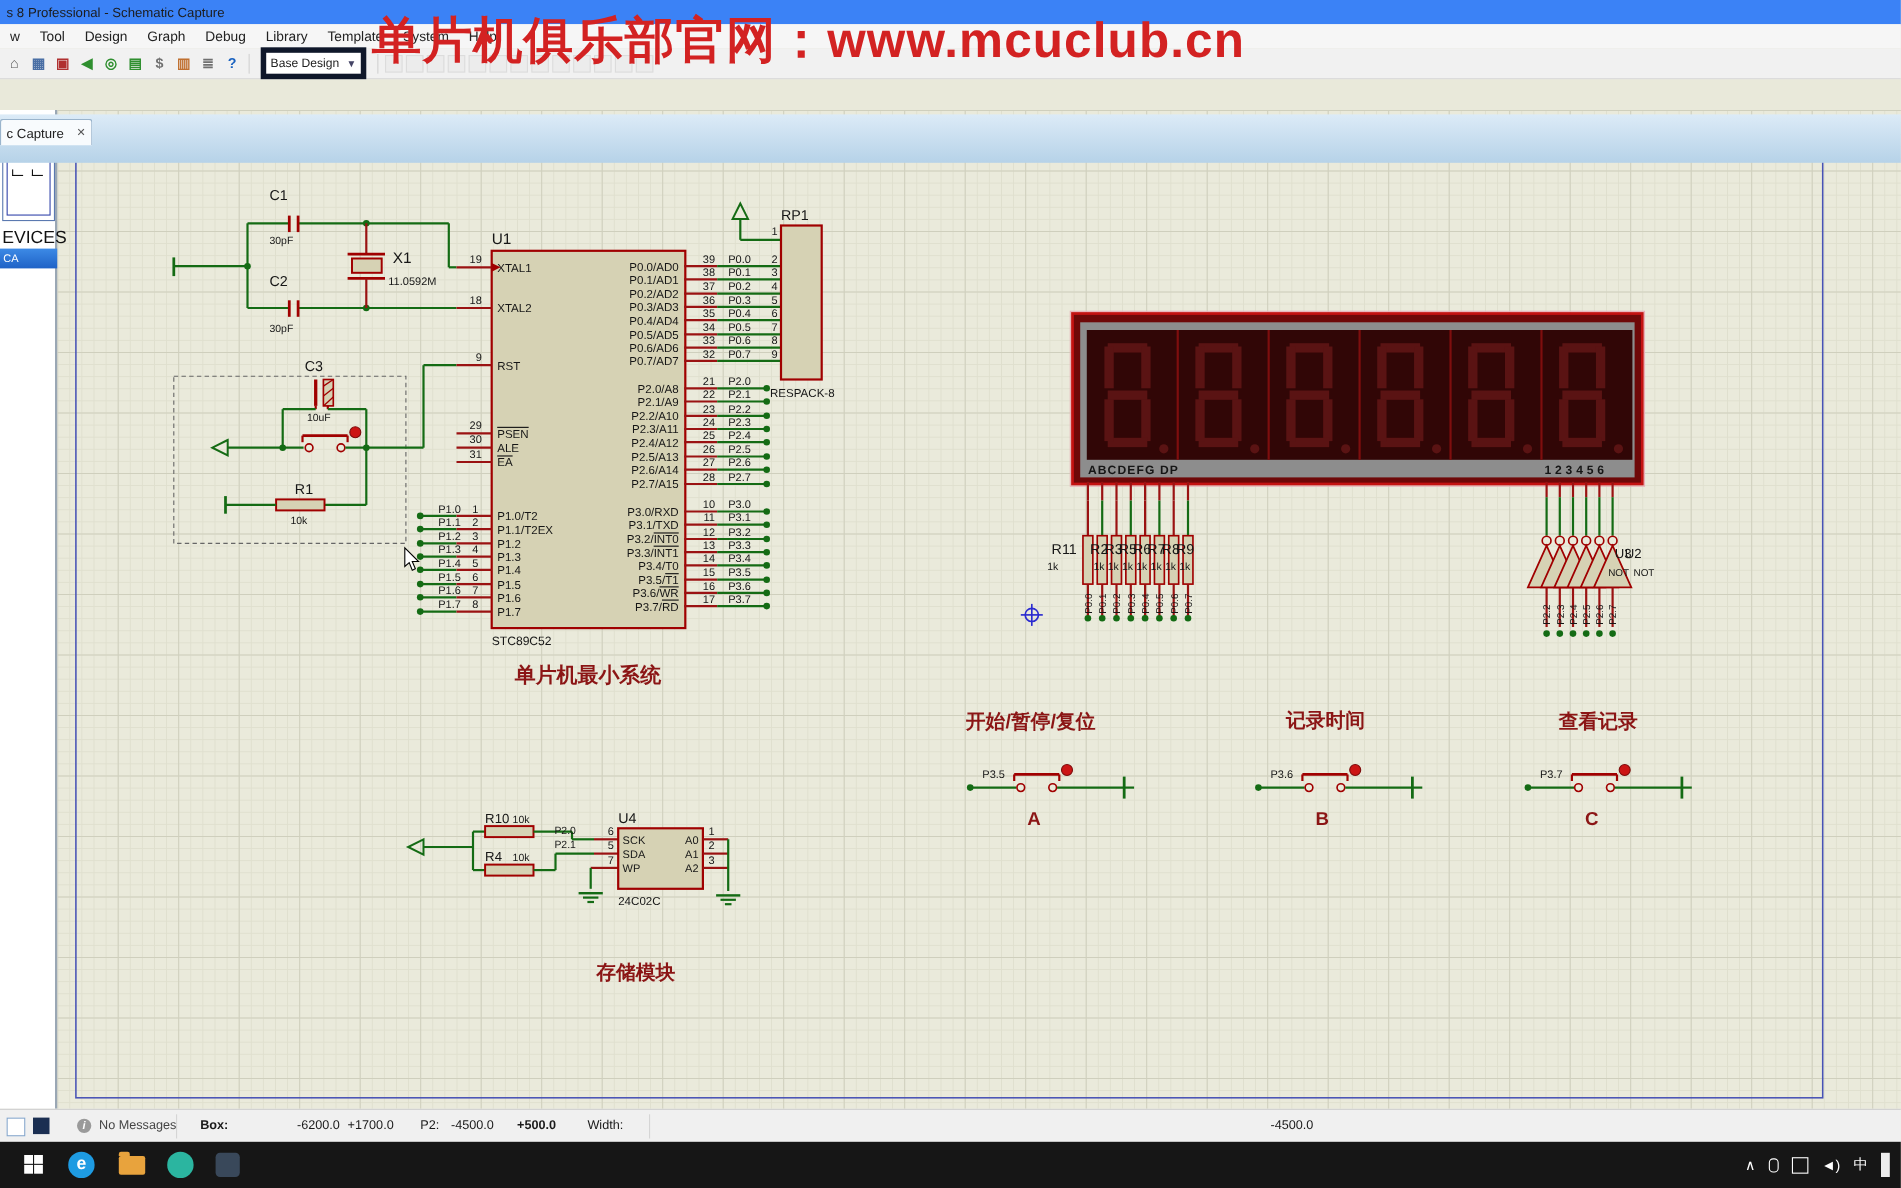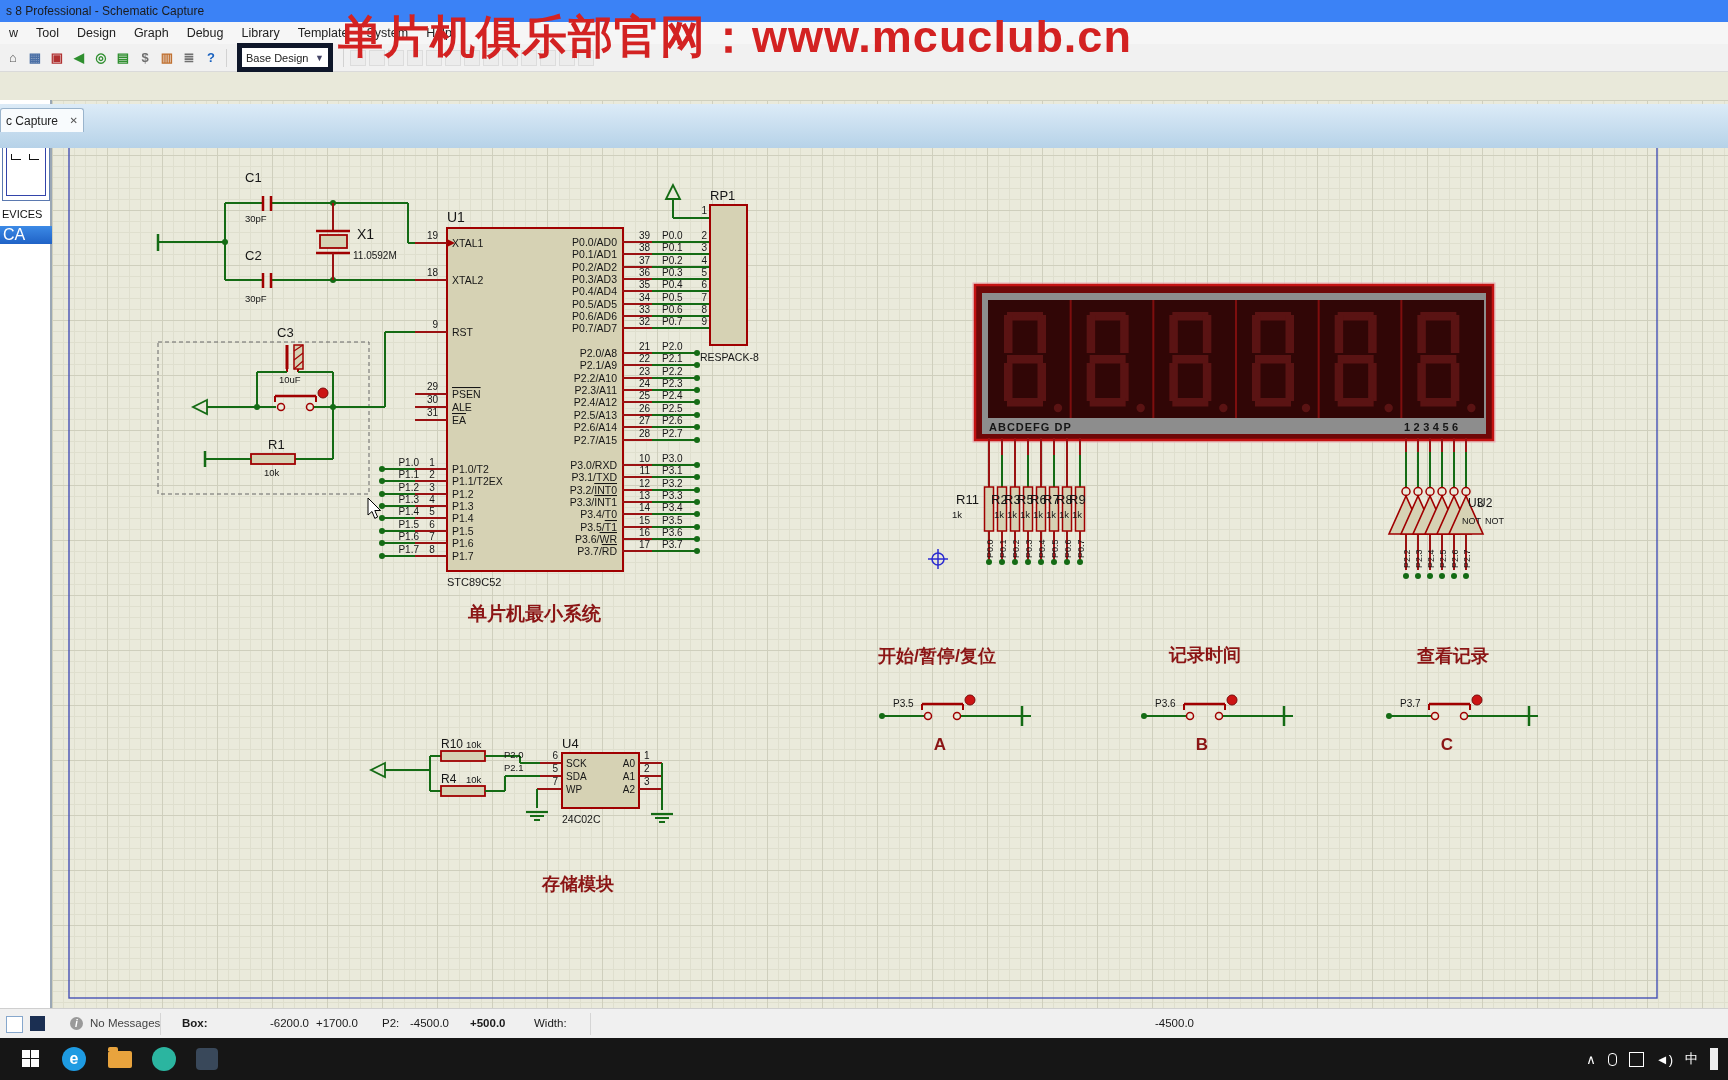--- a/index.html
+++ b/index.html
@@ -25,23 +25,23 @@
        border-bottom:none;border-radius:3px 3px 0 0;display:flex;align-items:center;font-size:12px;color:#222;padding:0 5px;box-sizing:border-box;}
   .tab .close{margin-left:auto;color:#555;font-size:10px;}
   .leftpanel{position:absolute;left:0;top:100px;width:52px;height:908px;background:#ffffff;z-index:9;
        border-right:2px solid #9aa7b4;box-sizing:border-box;}
   .overview{position:absolute;left:2px;top:5px;width:46px;height:94px;background:#fff;border:1px solid #5b79b0;}
   .overview .inner{position:absolute;left:3px;top:4px;right:3px;bottom:4px;border:1px solid #3344aa;}
   .ov-disp{position:absolute;left:5px;top:22px;width:28px;height:7px;background:#111;}
   .ov-bar{position:absolute;left:5px;top:32px;width:20px;height:3px;background:#111;}
   .ov-dot1{position:absolute;left:8px;top:48px;width:9px;height:5px;border-bottom:1px solid #111;border-left:1px solid #111;}
   .ov-dot2{position:absolute;left:26px;top:48px;width:9px;height:5px;border-bottom:1px solid #111;border-left:1px solid #111;}
-  .dev-header{position:absolute;left:0;top:108px;width:52px;font-size:11px;color:#111;padding-left:2px;}
+  .dev-header{position:absolute;left:0;top:108px;width:52px;font-size:16px;color:#111;padding-left:2px;}
   .dev-sel{position:absolute;left:0;top:126px;width:52px;height:18px;background:linear-gradient(#3c8ae6,#1f62c6);
-       color:#fff;font-size:16px;padding-left:3px;box-sizing:border-box;display:flex;align-items:center;}
+       color:#fff;font-size:10px;padding-left:3px;box-sizing:border-box;display:flex;align-items:center;}
   .canvas{position:absolute;left:52px;top:100px;width:1676px;height:908px;z-index:1;
        background-color:#eaeadb;
        background-image:
          linear-gradient(to right,#cfcfbd 1px,transparent 1px),
          linear-gradient(to bottom,#cfcfbd 1px,transparent 1px),
          linear-gradient(to right,#dfdfce 1px,transparent 1px),
          linear-gradient(to bottom,#dfdfce 1px,transparent 1px);
        background-size:55px 55px,55px 55px,11px 11px,11px 11px;}
   #schem{position:absolute;left:0;top:0;width:1728px;height:1080px;z-index:5;}
   .watermark{position:absolute;left:338px;top:4px;z-index:40;white-space:nowrap;

